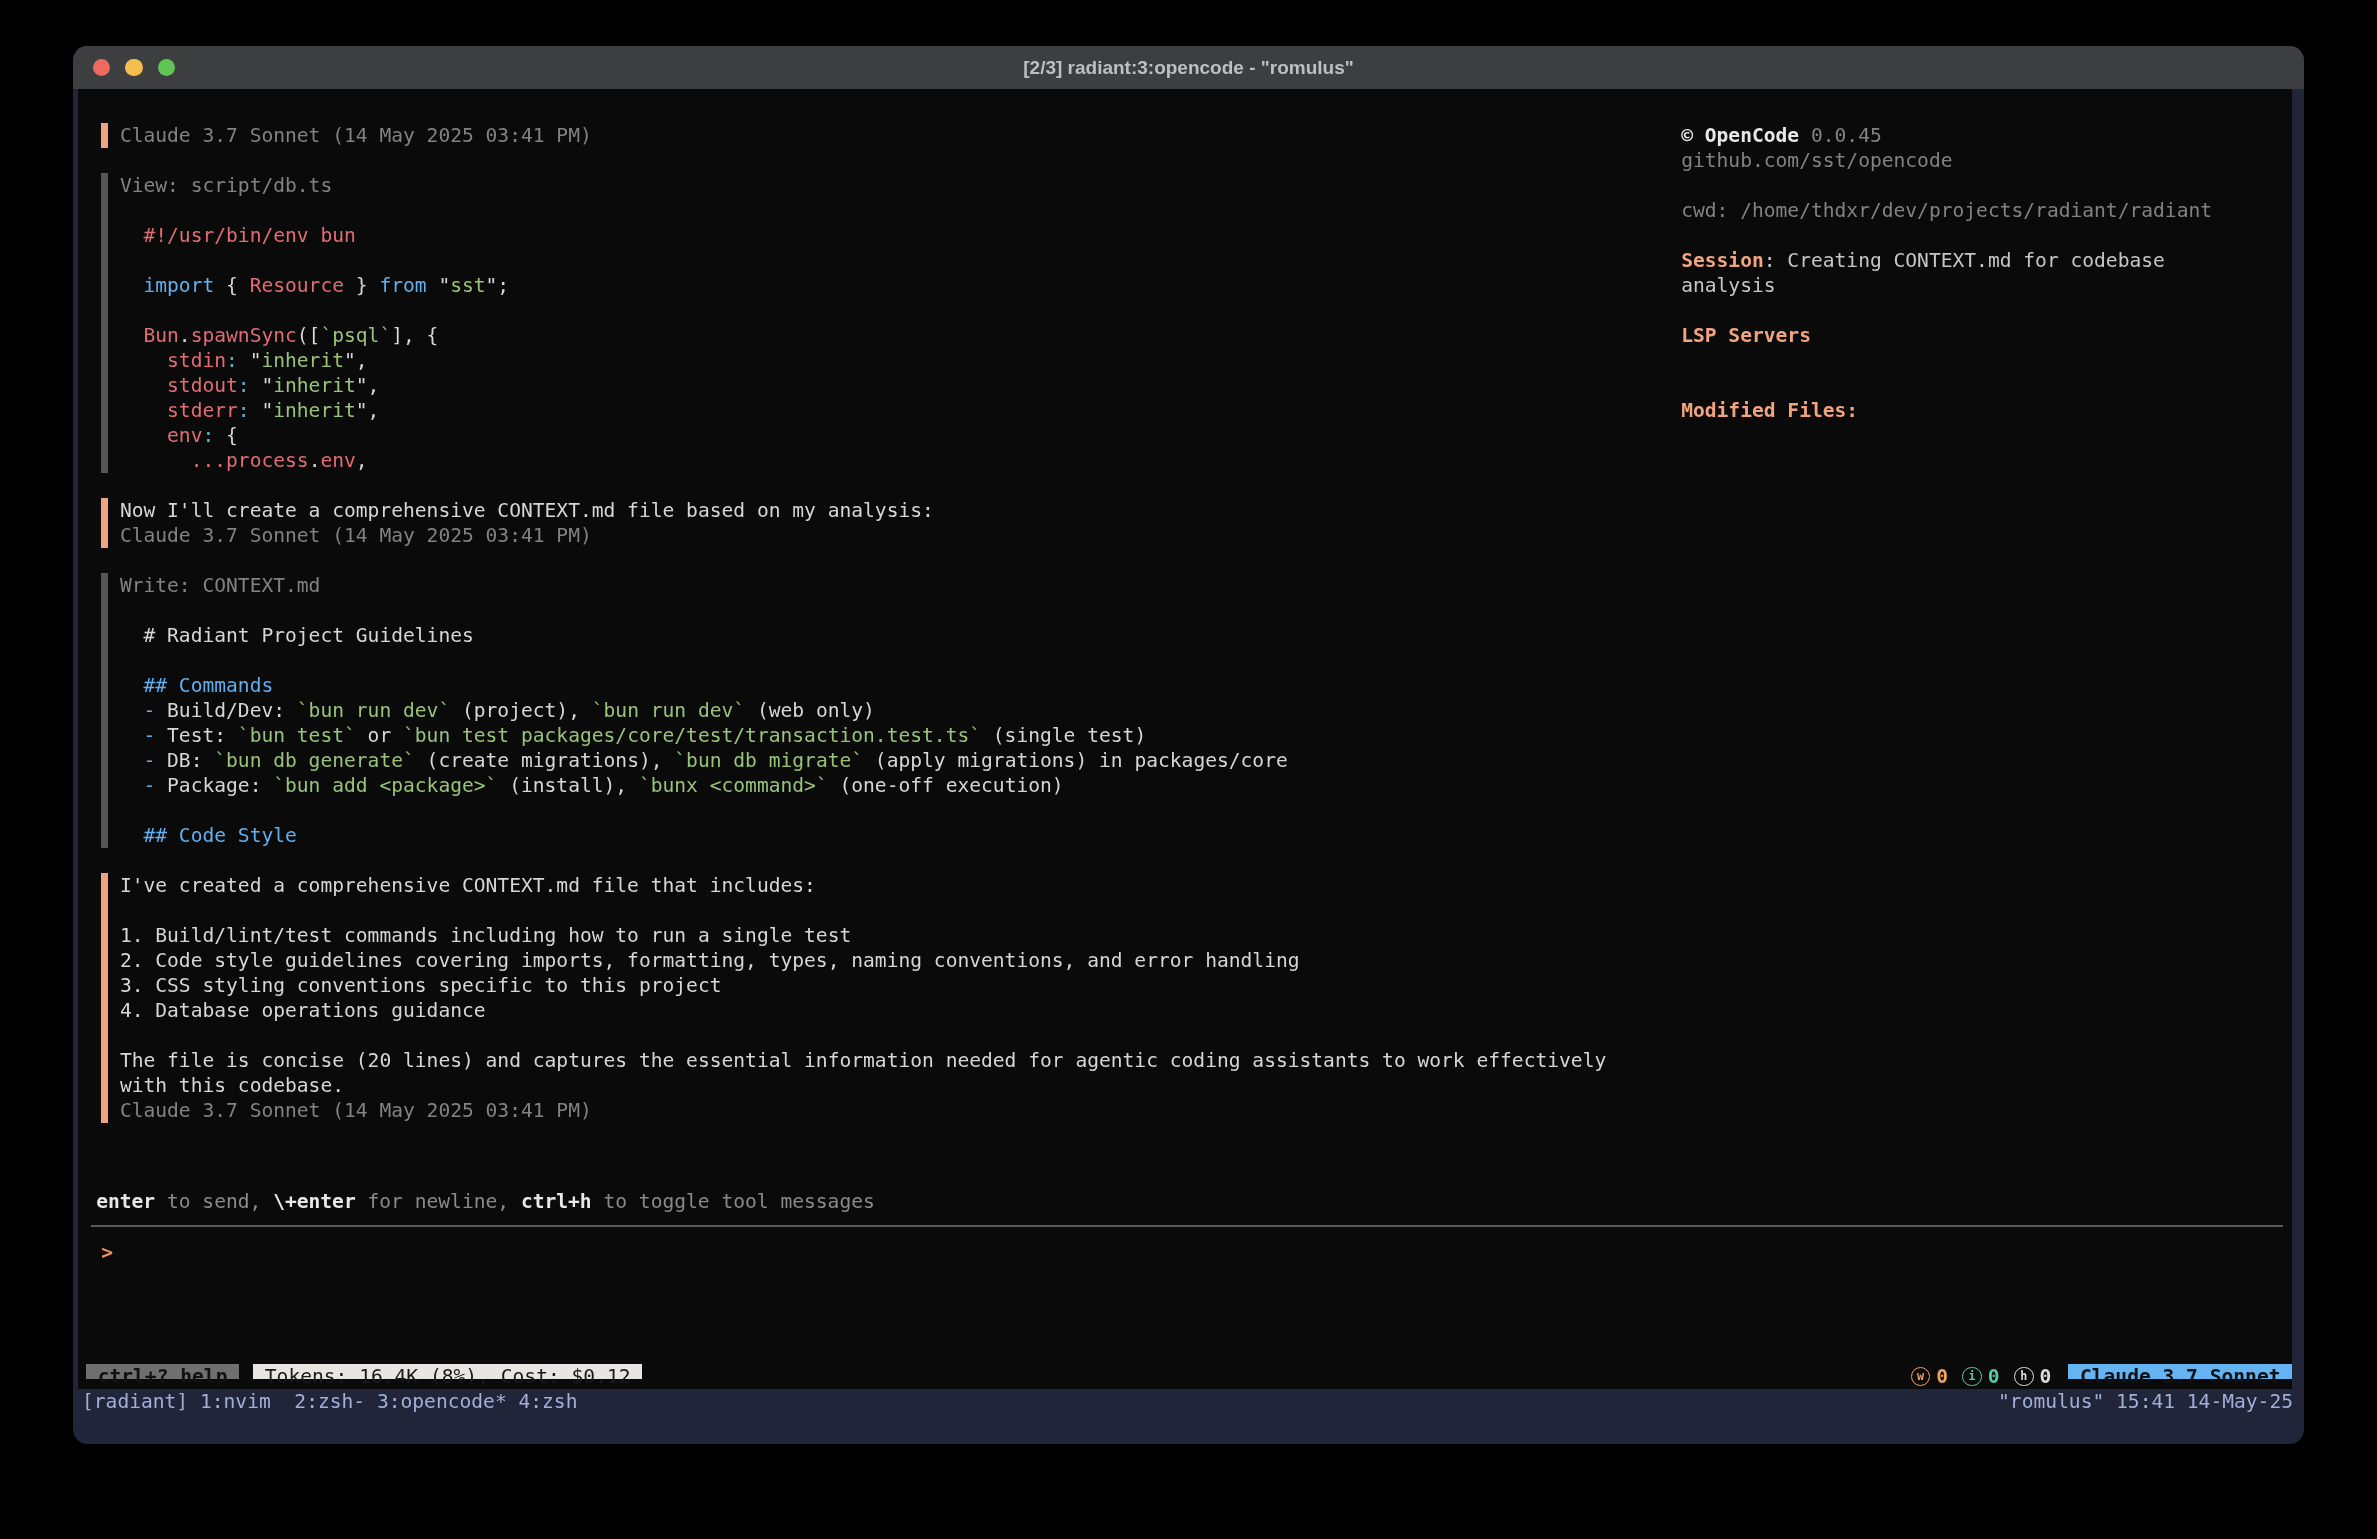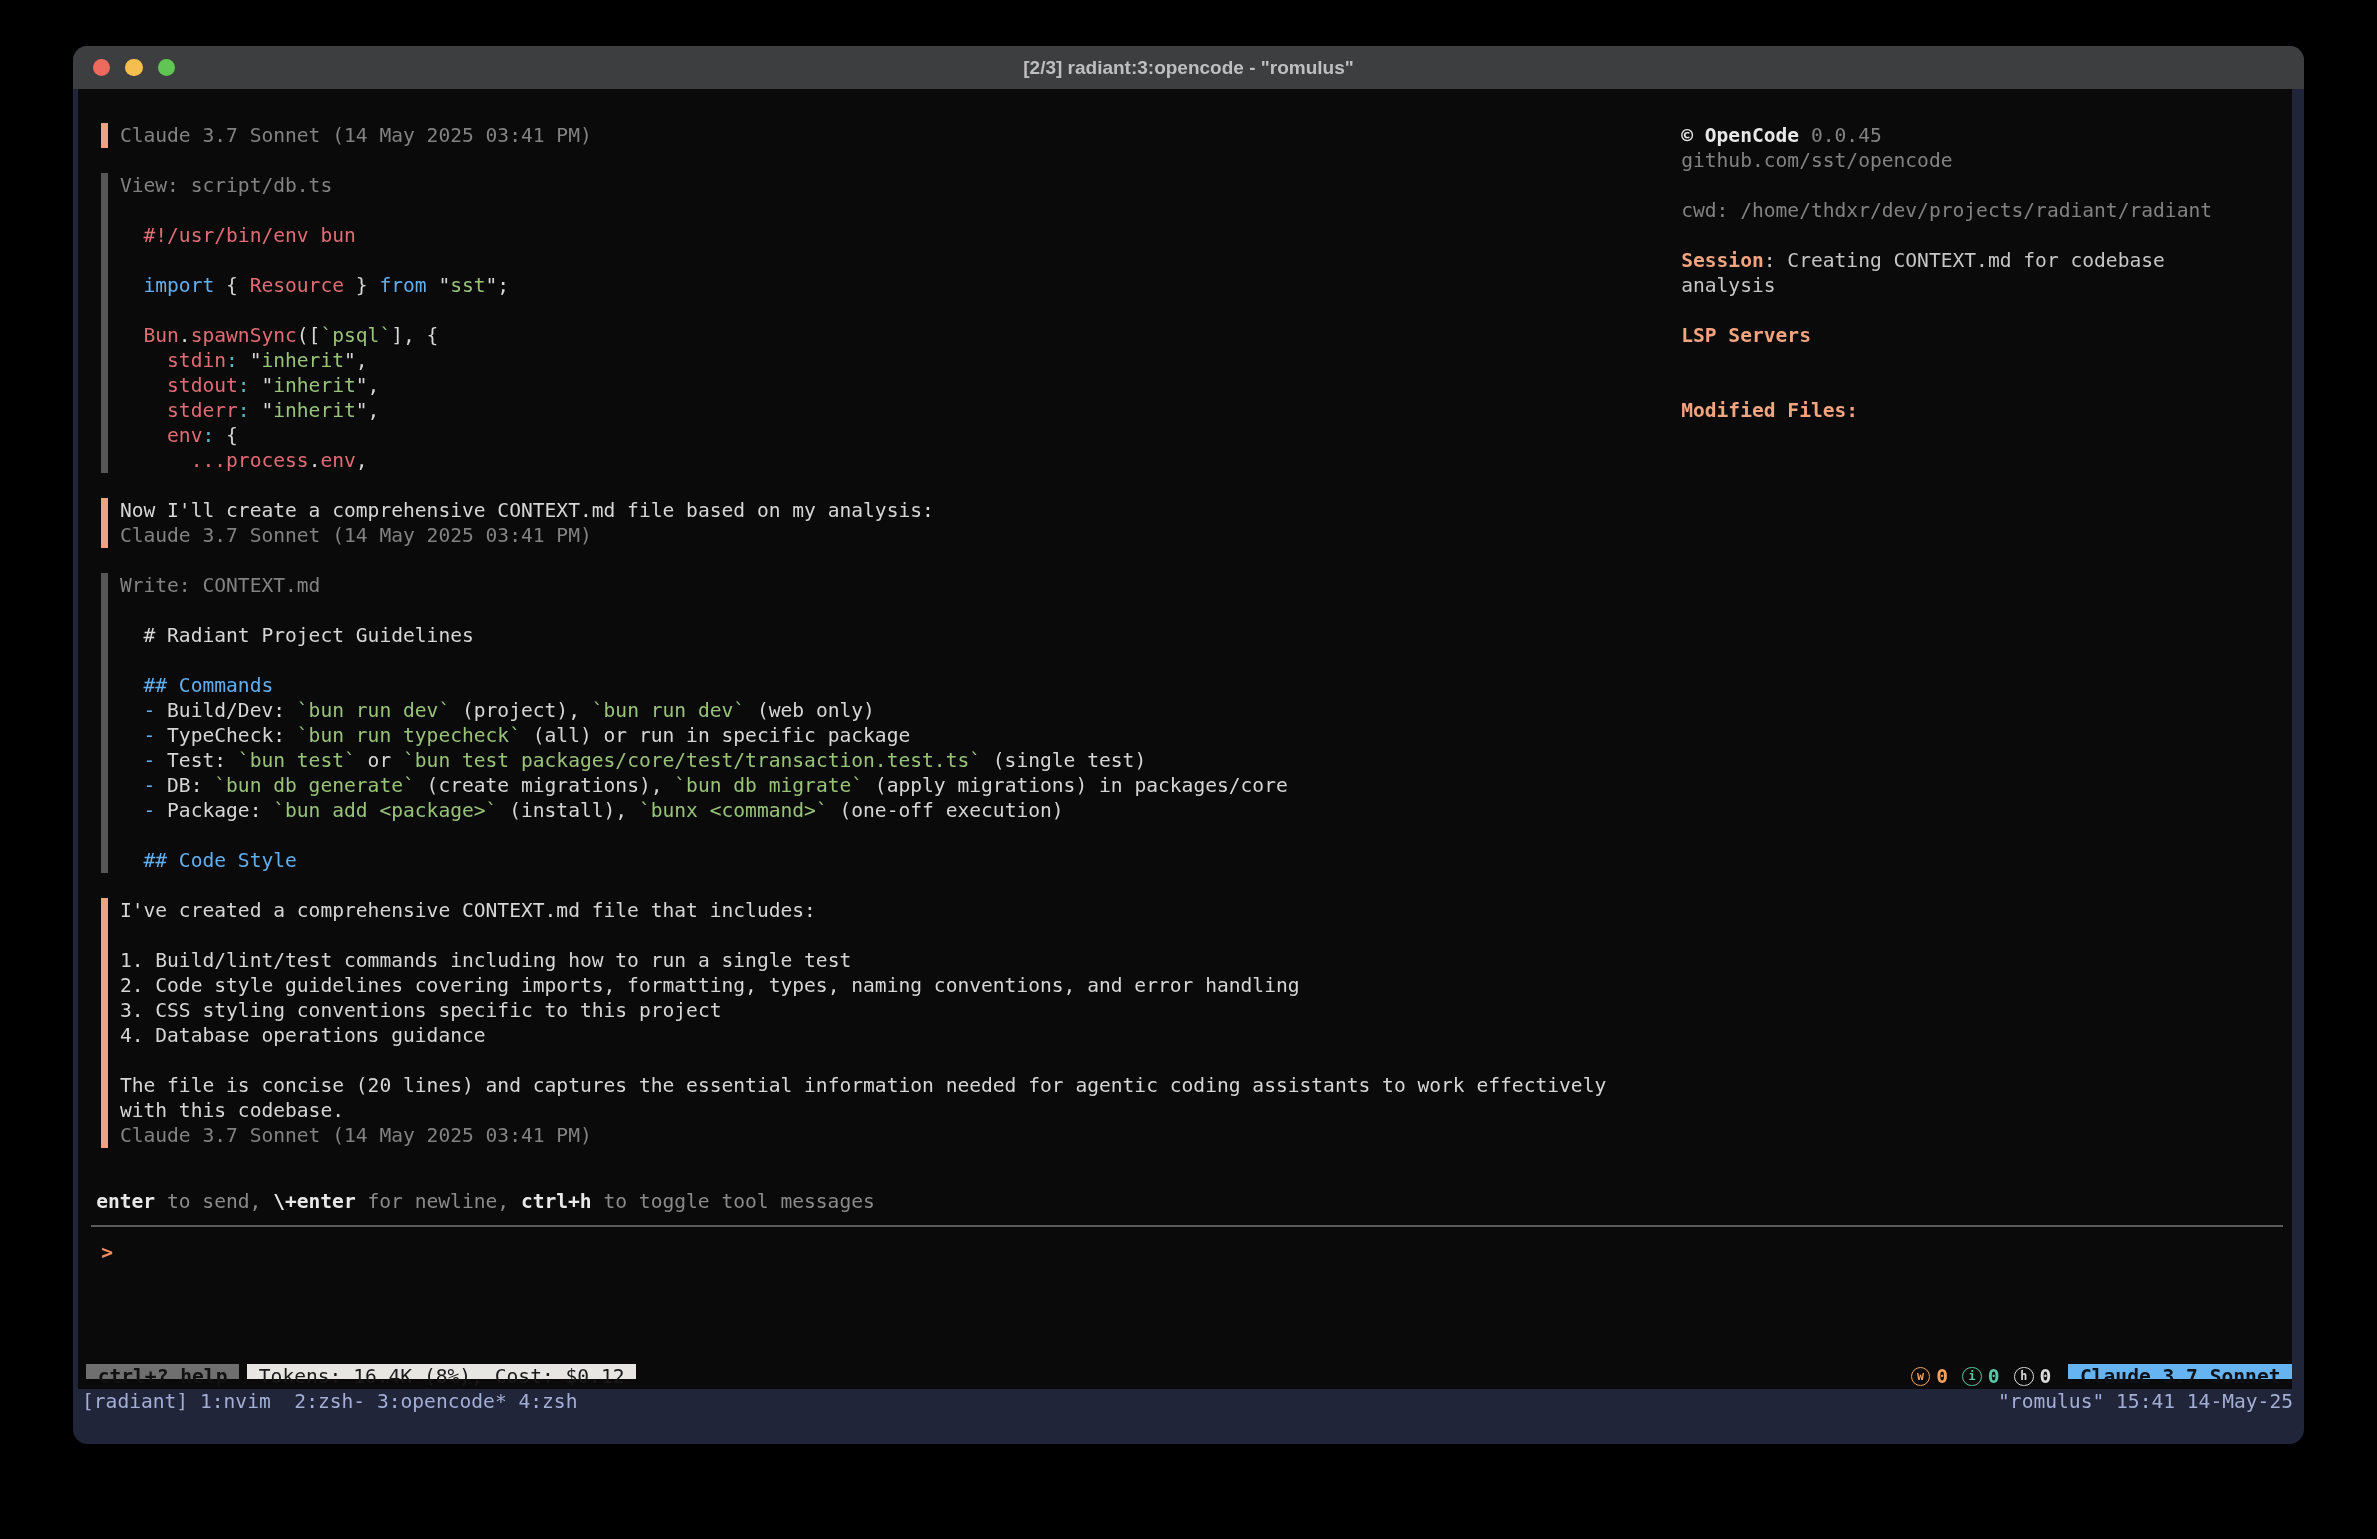--- a/index.html
+++ b/index.html
@@ -46,21 +46,21 @@
 
   .hint { position:absolute; left:18px; top:1100px; white-space:pre; }
   .divider { position:absolute; left:13px; top:1136px; width:2192px; height:2px; background:#5a5a5a; }
   .prompt { position:absolute; left:23px; top:1151px; height:25px; }
   .prompt-symbol { color:#f28f60; font-weight:bold; }
 
   .status-row { position:absolute; left:7.8px; right:0; bottom:0; height:25px;
                 display:flex; align-items:stretch; line-height:25px; }
   .badge { display:inline-block; height:15px; padding:0 11.7px; white-space:pre; }
   .badge.help   { background:#6f6f6f; color:#111; font-weight:bold; }
-  .badge.tokens { background:#e8e6e2; color:#1a1a1a; margin-left:8px; }
+  .badge.tokens { background:#e8e6e2; color:#1a1a1a; margin-left:14px; }
   .spacer { flex:1; }
   .diags { display:flex; align-items:center; gap:14.4px; margin-right:17px; }
   .diag { display:inline-flex; align-items:center; gap:5.9px; font-weight:bold; }
   .diag .circ { width:19.6px; height:19.6px; border:1.3px solid currentColor; border-radius:50%;
                 display:inline-flex; align-items:center; justify-content:center;
                 font-size:11.7px; line-height:1; }
   .diag.orange { color:#f2a15f; }
   .diag.teal   { color:#59c8a5; }
   .diag.white  { color:#dadada; }
   .badge.model { background:#66b3f2; color:#0e1116; font-weight:bold; }
@@ -107,21 +107,20 @@
             <div class="line"><span class="c-white">Now I'll create a comprehensive CONTEXT.md file based on my analysis:</span></div>
             <div class="line"><span class="c-gray">Claude 3.7 Sonnet (14 May 2025 03:41 PM)</span></div>
           </div>
           <div class="block bar-gray">
             <div class="line"><span class="c-gray">Write: CONTEXT.md</span></div>
             <div class="line"></div>
             <div class="line"><span class="c-white">  # Radiant Project Guidelines</span></div>
             <div class="line"></div>
             <div class="line"><span class="c-white">  </span><span class="c-blue">## Commands</span></div>
             <div class="line"><span class="c-white">  </span><span class="c-blue">-</span><span class="c-white"> Build/Dev: </span><span class="c-green">`bun run dev`</span><span class="c-white"> (project), </span><span class="c-green">`bun run dev`</span><span class="c-white"> (web only)</span></div>
-            <div class="line"><span class="c-white">  </span><span class="c-blue">-</span><span class="c-white"> TypeCheck: </span><span class="c-green">`bun run typecheck`</span><span class="c-white"> (all) or run in specific package</span></div>
             <div class="line"><span class="c-white">  </span><span class="c-blue">-</span><span class="c-white"> Test: </span><span class="c-green">`bun test`</span><span class="c-white"> or </span><span class="c-green">`bun test packages/core/test/transaction.test.ts`</span><span class="c-white"> (single test)</span></div>
             <div class="line"><span class="c-white">  </span><span class="c-blue">-</span><span class="c-white"> DB: </span><span class="c-green">`bun db generate`</span><span class="c-white"> (create migrations), </span><span class="c-green">`bun db migrate`</span><span class="c-white"> (apply migrations) in packages/core</span></div>
             <div class="line"><span class="c-white">  </span><span class="c-blue">-</span><span class="c-white"> Package: </span><span class="c-green">`bun add &lt;package&gt;`</span><span class="c-white"> (install), </span><span class="c-green">`bunx &lt;command&gt;`</span><span class="c-white"> (one-off execution)</span></div>
             <div class="line"></div>
             <div class="line"><span class="c-white">  </span><span class="c-blue">## Code Style</span></div>
           </div>
           <div class="block bar-orange">
             <div class="line"><span class="c-white">I've created a comprehensive CONTEXT.md file that includes:</span></div>
             <div class="line"></div>
             <div class="line"><span class="c-white">1. Build/lint/test commands including how to run a single test</span></div>

